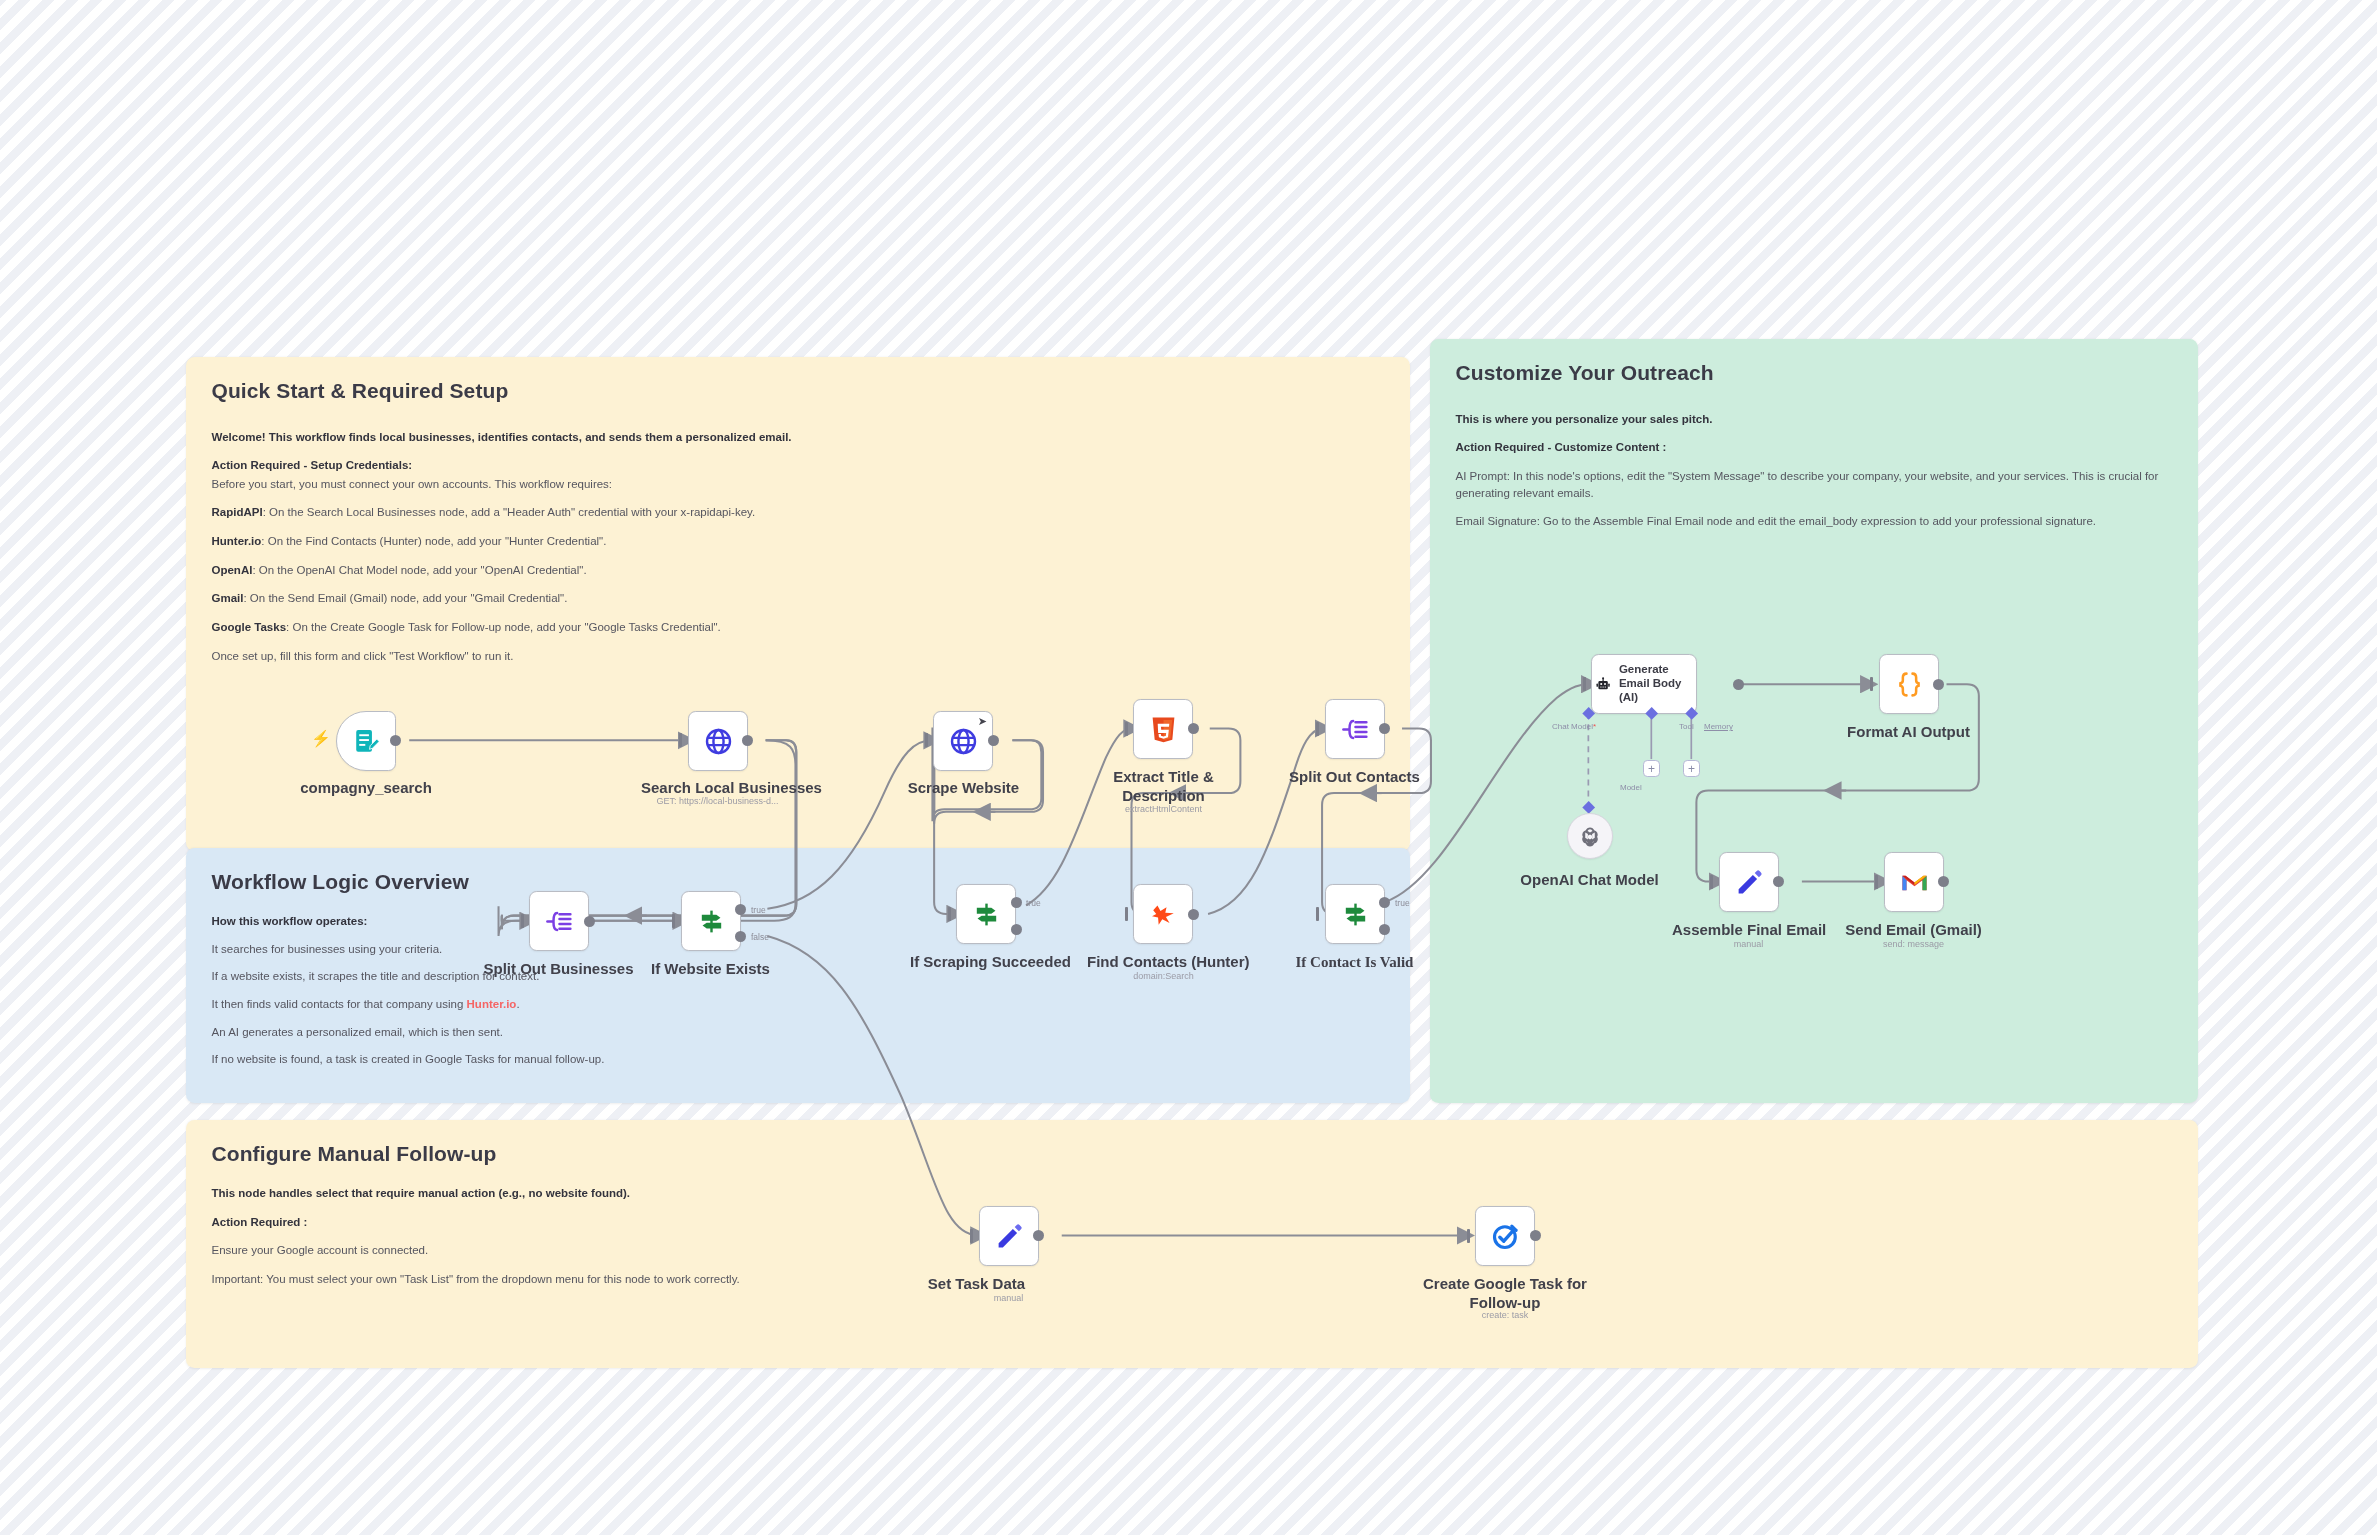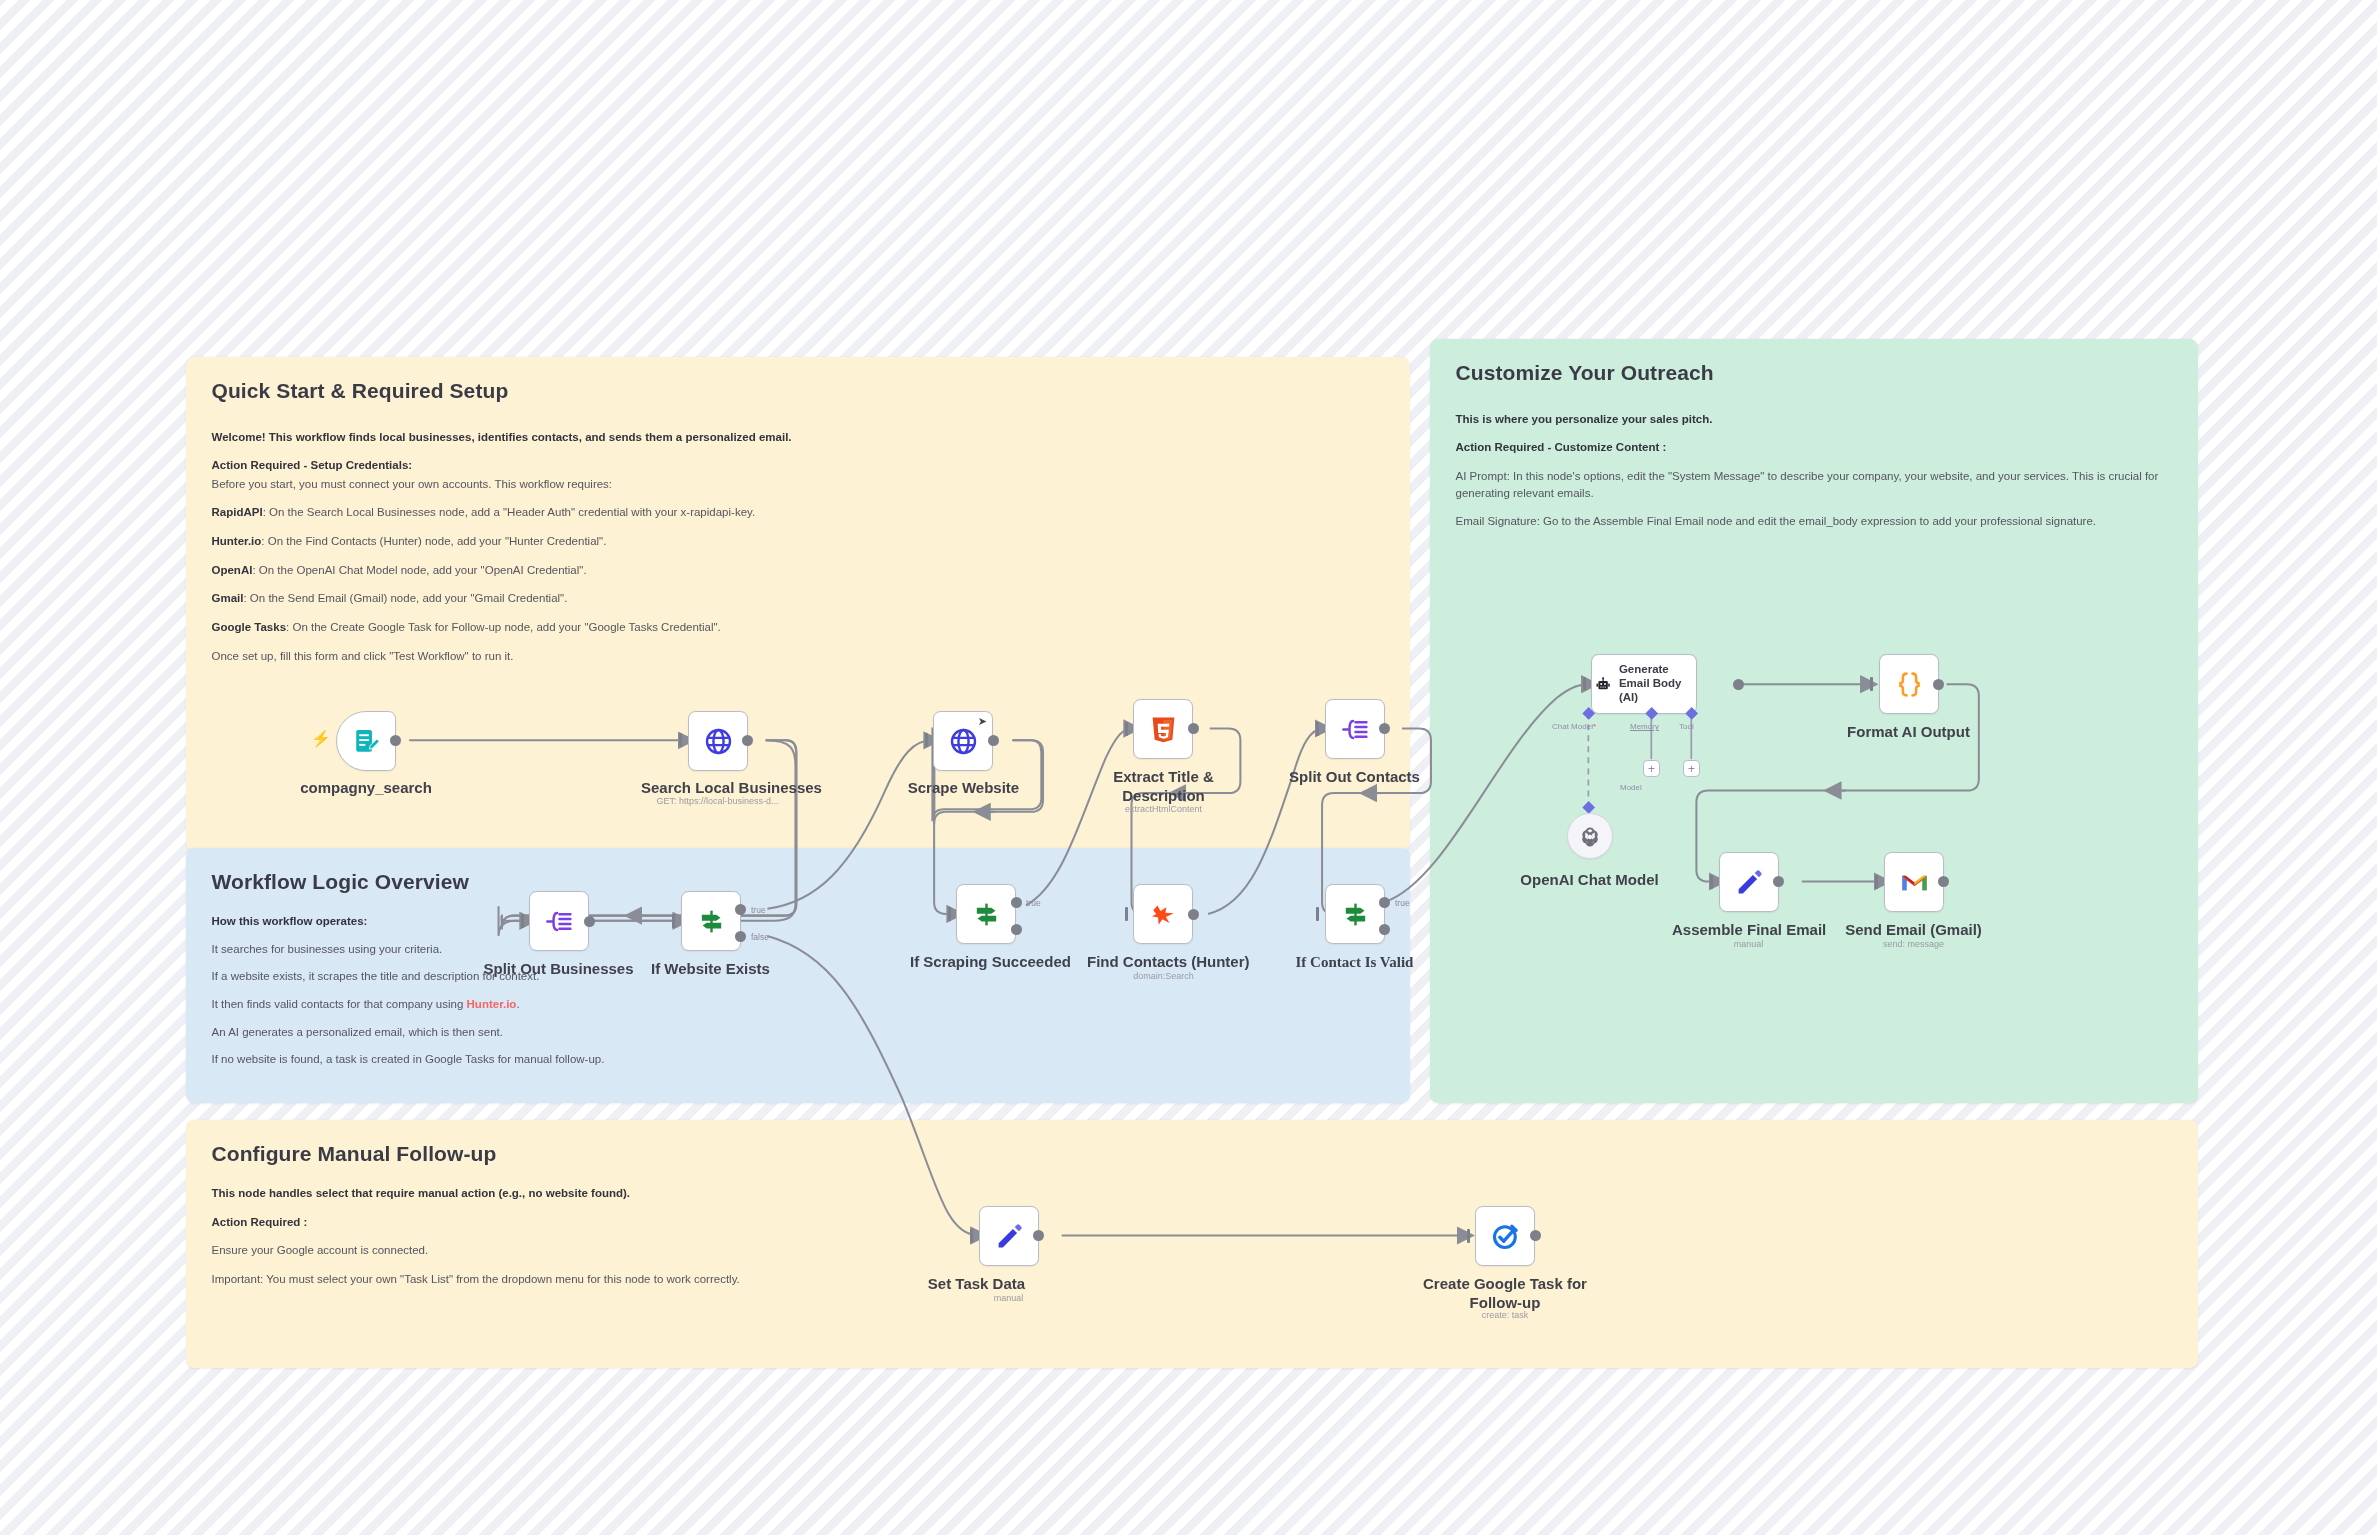--- a/index.html
+++ b/index.html
@@ -396,21 +396,21 @@
       <rect x="11.2" y="15" width="1.6" height="1.6" fill="#fff"></rect>
       <rect x="14.4" y="15" width="1.6" height="1.6" fill="#fff"></rect>
     </svg>
     <span class="node-label-inline">Generate Email Body (AI)</span>
   </div>
   <div class="dot" style="left:1733px; top:679px;"></div>
 
   <div class="diamond" style="left:1584px; top:709px;"></div>
   <div class="sub-port-label" style="left:1552px; top:722px;"><span>Chat Model</span><span class="req">*</span></div>
   <div class="diamond" style="left:1647px; top:709px;"></div>
-  <div class="sub-port-label" style="left:1630px; top:722px;text-decoration:underline;">Memory</div>
+  <div class="sub-port-label" style="left:1704px; top:722px;text-decoration:underline;">Memory</div>
   <div class="diamond" style="left:1687px; top:709px;"></div>
   <div class="sub-port-label" style="left:1679px; top:722px;">Tool</div>
   <div class="plus-box" style="left:1643px; top:760px;">+</div>
   <div class="plus-box" style="left:1683px; top:760px;">+</div>
 
   <div class="sub-port-label" style="left:1572px; top:783px;margin-left:48px;">Model</div>
   <div class="diamond" style="left:1584px; top:803px;"></div>
   <div class="node circle" style="left:1567px; top:813px;">
     <svg class="ico" viewBox="0 0 24 24">
       <path d="M12 2.6c-2.1 0-3.9 1.3-4.6 3.2a4.9 4.9 0 0 0-3.2 7.1 4.9 4.9 0 0 0 3.2 7.3 4.9 4.9 0 0 0 9.2 0 4.9 4.9 0 0 0 3.2-7.3 4.9 4.9 0 0 0-3.2-7.1A4.9 4.9 0 0 0 12 2.6Zm0 2a2.9 2.9 0 0 1 2.7 1.9L12 8.1 9.3 6.5A2.9 2.9 0 0 1 12 4.6Zm-5.2 3.6 2.9 1.7v5.8l-2.9-1.7Zm10.4 0v5.8l-2.9 1.7V9.9ZM12 10.3l2.5 1.5v2.4L12 15.7l-2.5-1.5v-2.4Zm-4.6 7.3 2.7 1.6a2.9 2.9 0 0 1-2.7-1.6Zm9.2 0a2.9 2.9 0 0 1-2.7 1.6Z" fill="#6f6f7a"></path>

